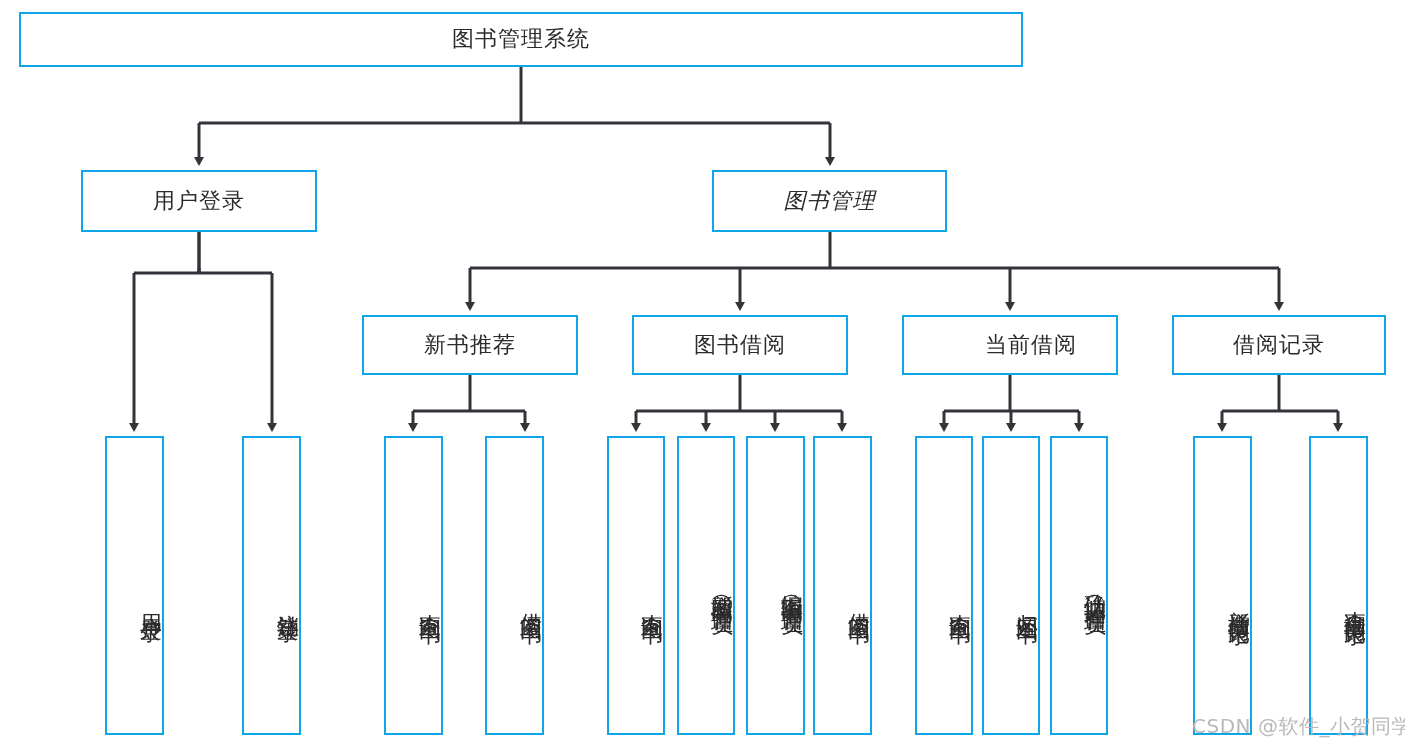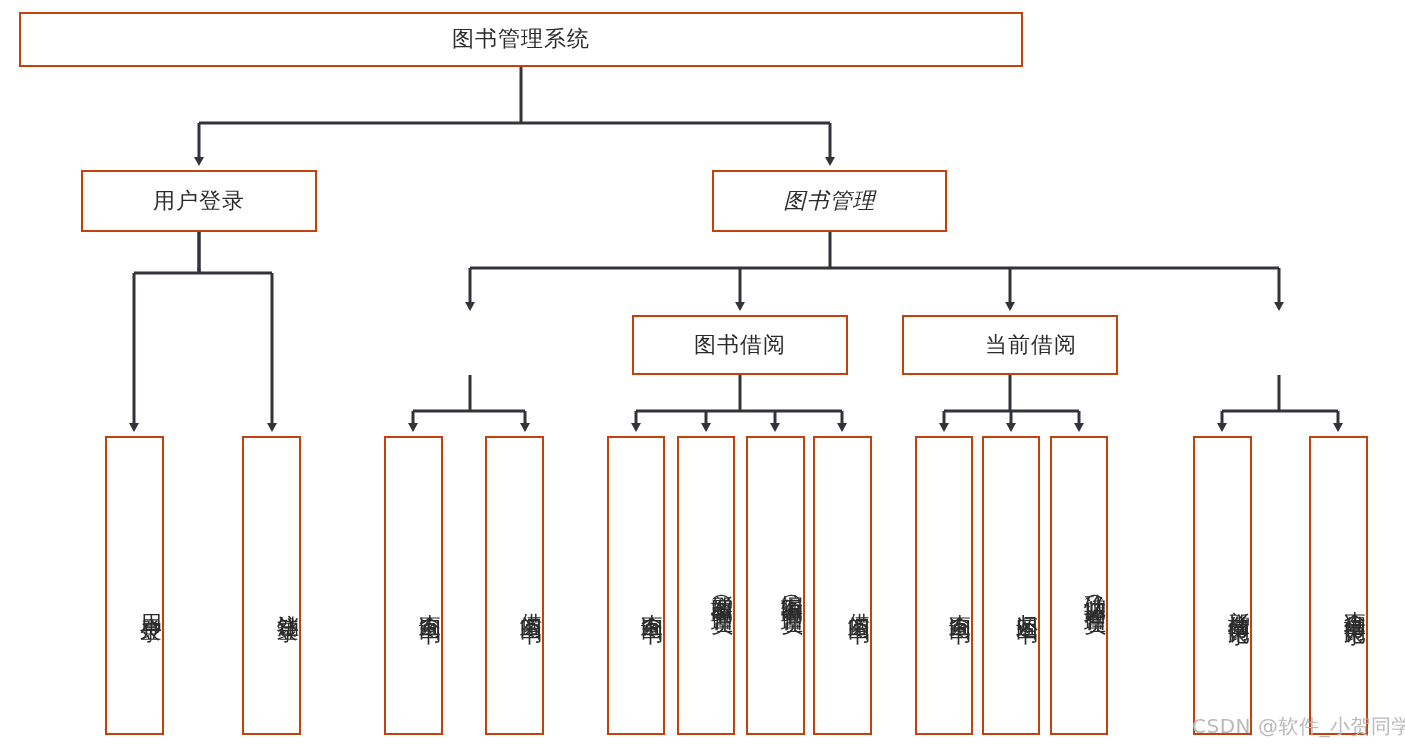--- a/index.html
+++ b/index.html
@@ -22,21 +22,21 @@
     left: 0;
     top: 0;
     width: 1405px;
     height: 747px;
     pointer-events: none;
   }
   .node {
     position: absolute;
     box-sizing: border-box;
     background: #ffffff;
-    border: 2px solid #c2410c;
+    border: 2px solid #0ea5e9;
     display: flex;
     align-items: center;
     justify-content: center;
     color: #2b2b2b;
     text-align: center;
   }
   .node.h {
     font-size: 22px;
     letter-spacing: 1px;
   }
@@ -138,26 +138,32 @@
     <span class="lbl">图书管理系统</span>
   </div>
 
   <div class="node h" style="left:81px; top:170px; width:236px; height:62px;">
     <span class="lbl">用户登录</span>
   </div>
   <div class="node h" style="left:712px; top:170px; width:235px; height:62px;font-style:italic;">
     <span class="lbl">图书管理</span>
   </div>
 
+  <div class="node h" style="left:362px; top:315px; width:216px; height:60px;">
+    <span class="lbl">新书推荐</span>
+  </div>
   <div class="node h" style="left:632px; top:315px; width:216px; height:60px;text-align:center;">
     <span class="lbl">图书借阅</span>
   </div>
   <div class="node h" style="left:902px; top:315px; width:216px; height:60px;padding-left:42px;">
     <span class="lbl">当前借阅</span>
   </div>
+  <div class="node h" style="left:1172px; top:315px; width:214px; height:60px;">
+    <span class="lbl">借阅记录</span>
+  </div>
 
   <div class="node v mid" style="left:105px; top:436px; width:59px; height:299px;">
     <span class="lbl">用户登录</span>
   </div>
   <div class="node v mid" style="left:242px; top:436px; width:59px; height:299px;">
     <span class="lbl">注销登录</span>
   </div>
 
   <div class="node v mid" style="left:384px; top:436px; width:59px; height:299px;">
     <span class="lbl">查询图书</span>

